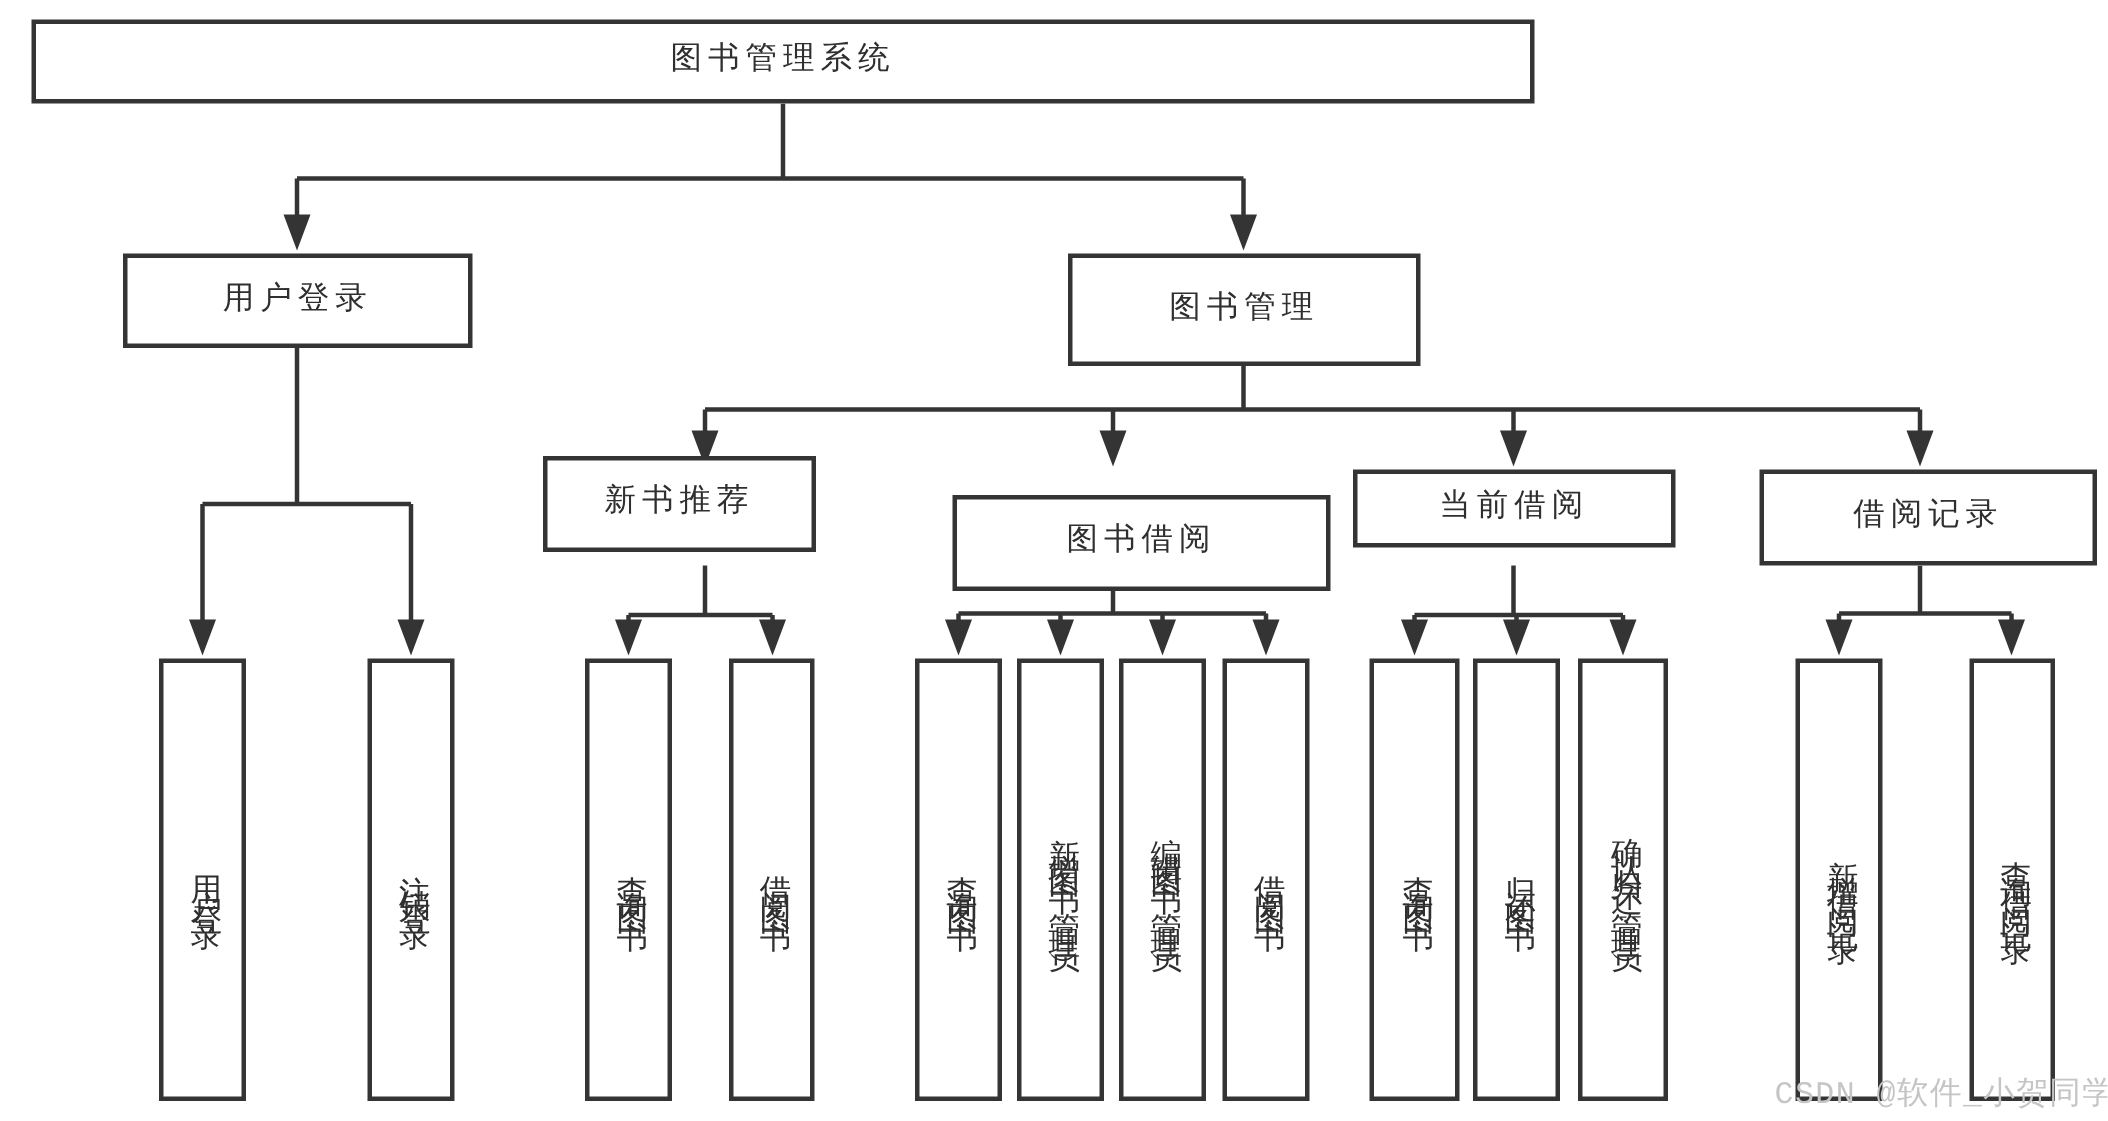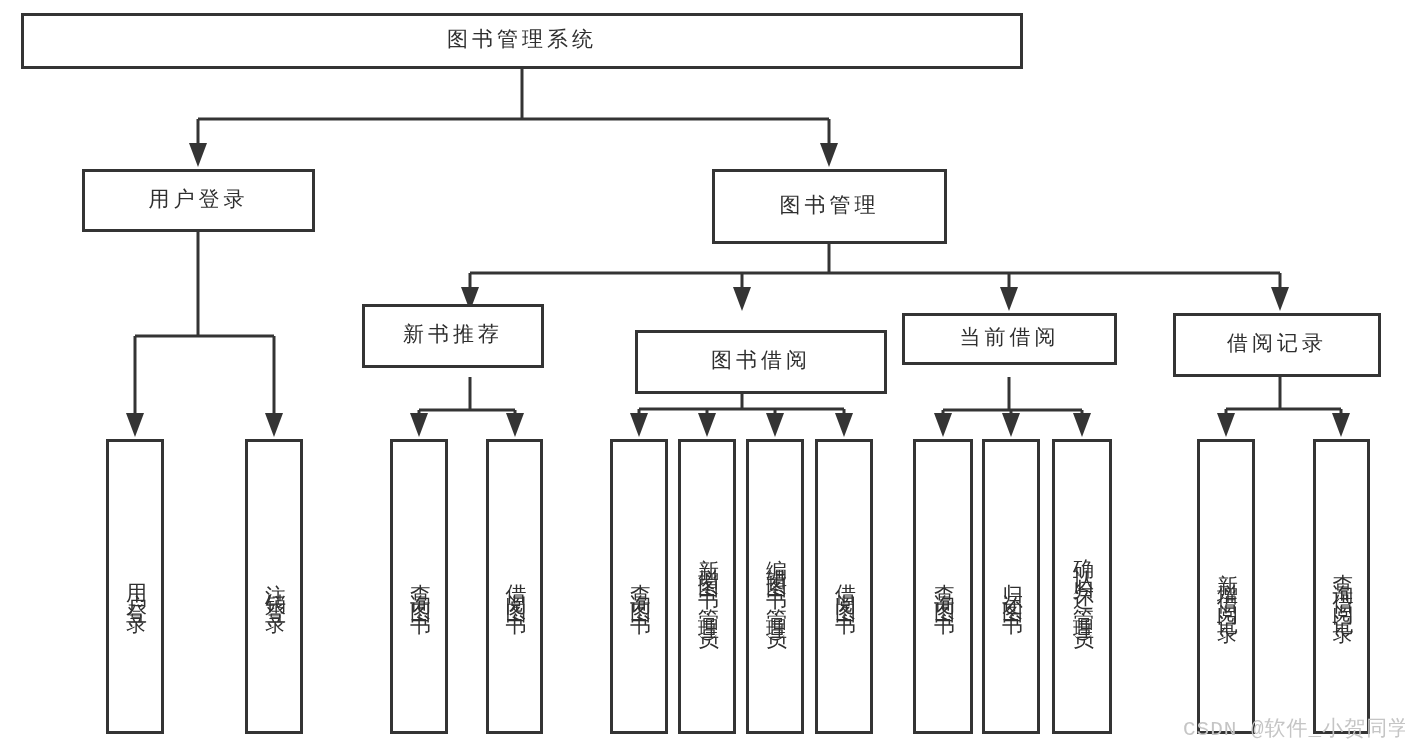--- a/index.html
+++ b/index.html
@@ -106,21 +106,21 @@
   </svg>
 
   <div class="node" style="left:21px;top:13px;width:1002px;height:56px">图书管理系统</div>
 
   <div class="node" style="left:82px;top:169px;width:233px;height:63px">用户登录</div>
   <div class="node" style="left:712px;top:169px;width:235px;height:75px">图书管理</div>
 
   <div class="node" style="left:362px;top:304px;width:182px;height:64px">新书推荐</div>
   <div class="node" style="left:635px;top:330px;width:252px;height:64px">图书借阅</div>
   <div class="node" style="left:902px;top:313px;width:215px;height:52px">当前借阅</div>
-  <div class="node" style="left:1173px;top:313px;width:208px;height:64px">借阅记录</div>
+  <div class="node" style="left:1173px;top:313px;width:225px;height:64px">借阅记录</div>
 
   <div class="node leaf" style="left:106px;top:439px;width:58px;height:295px">用户登录</div>
   <div class="node leaf" style="left:245px;top:439px;width:58px;height:295px">注销登录</div>
 
   <div class="node leaf" style="left:390px;top:439px;width:58px;height:295px">查询图书</div>
   <div class="node leaf" style="left:486px;top:439px;width:57px;height:295px">借阅图书</div>
 
   <div class="node leaf" style="left:610px;top:439px;width:58px;height:295px">查询图书</div>
   <div class="node leaf" style="left:678px;top:439px;width:58px;height:295px">新增图书（管理员）</div>
   <div class="node leaf" style="left:746px;top:439px;width:58px;height:295px">编辑图书（管理员）</div>

